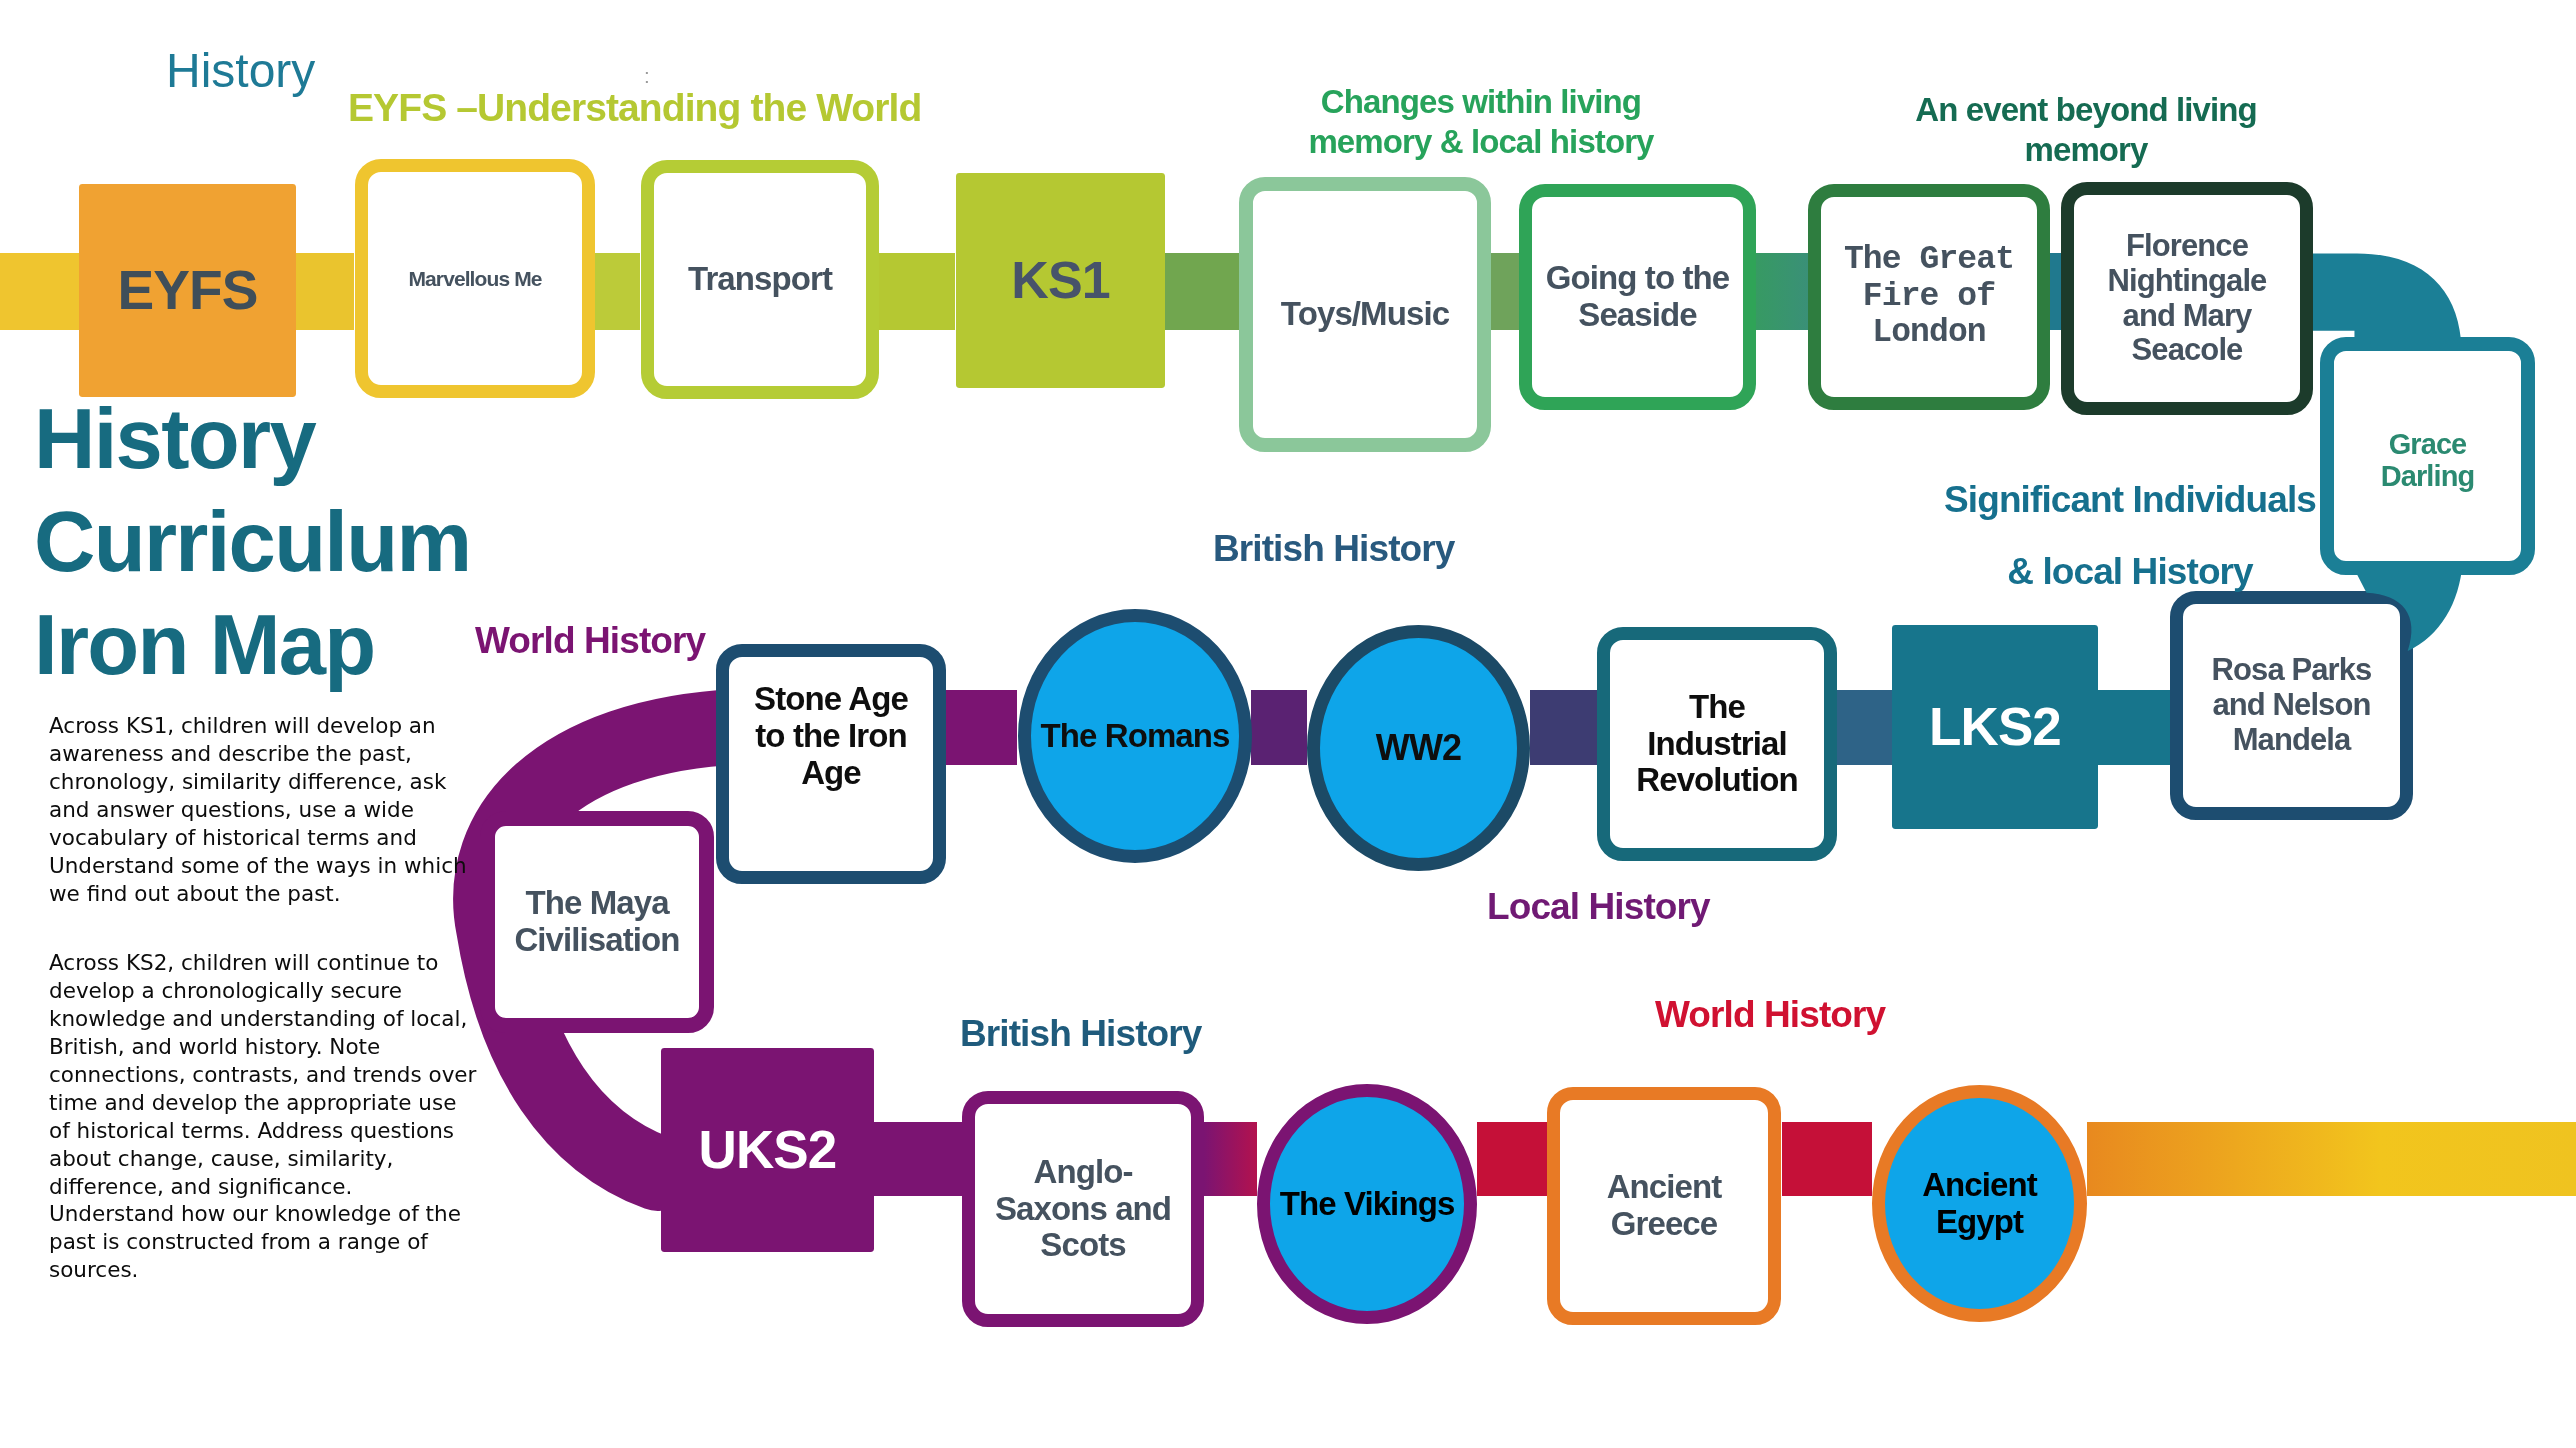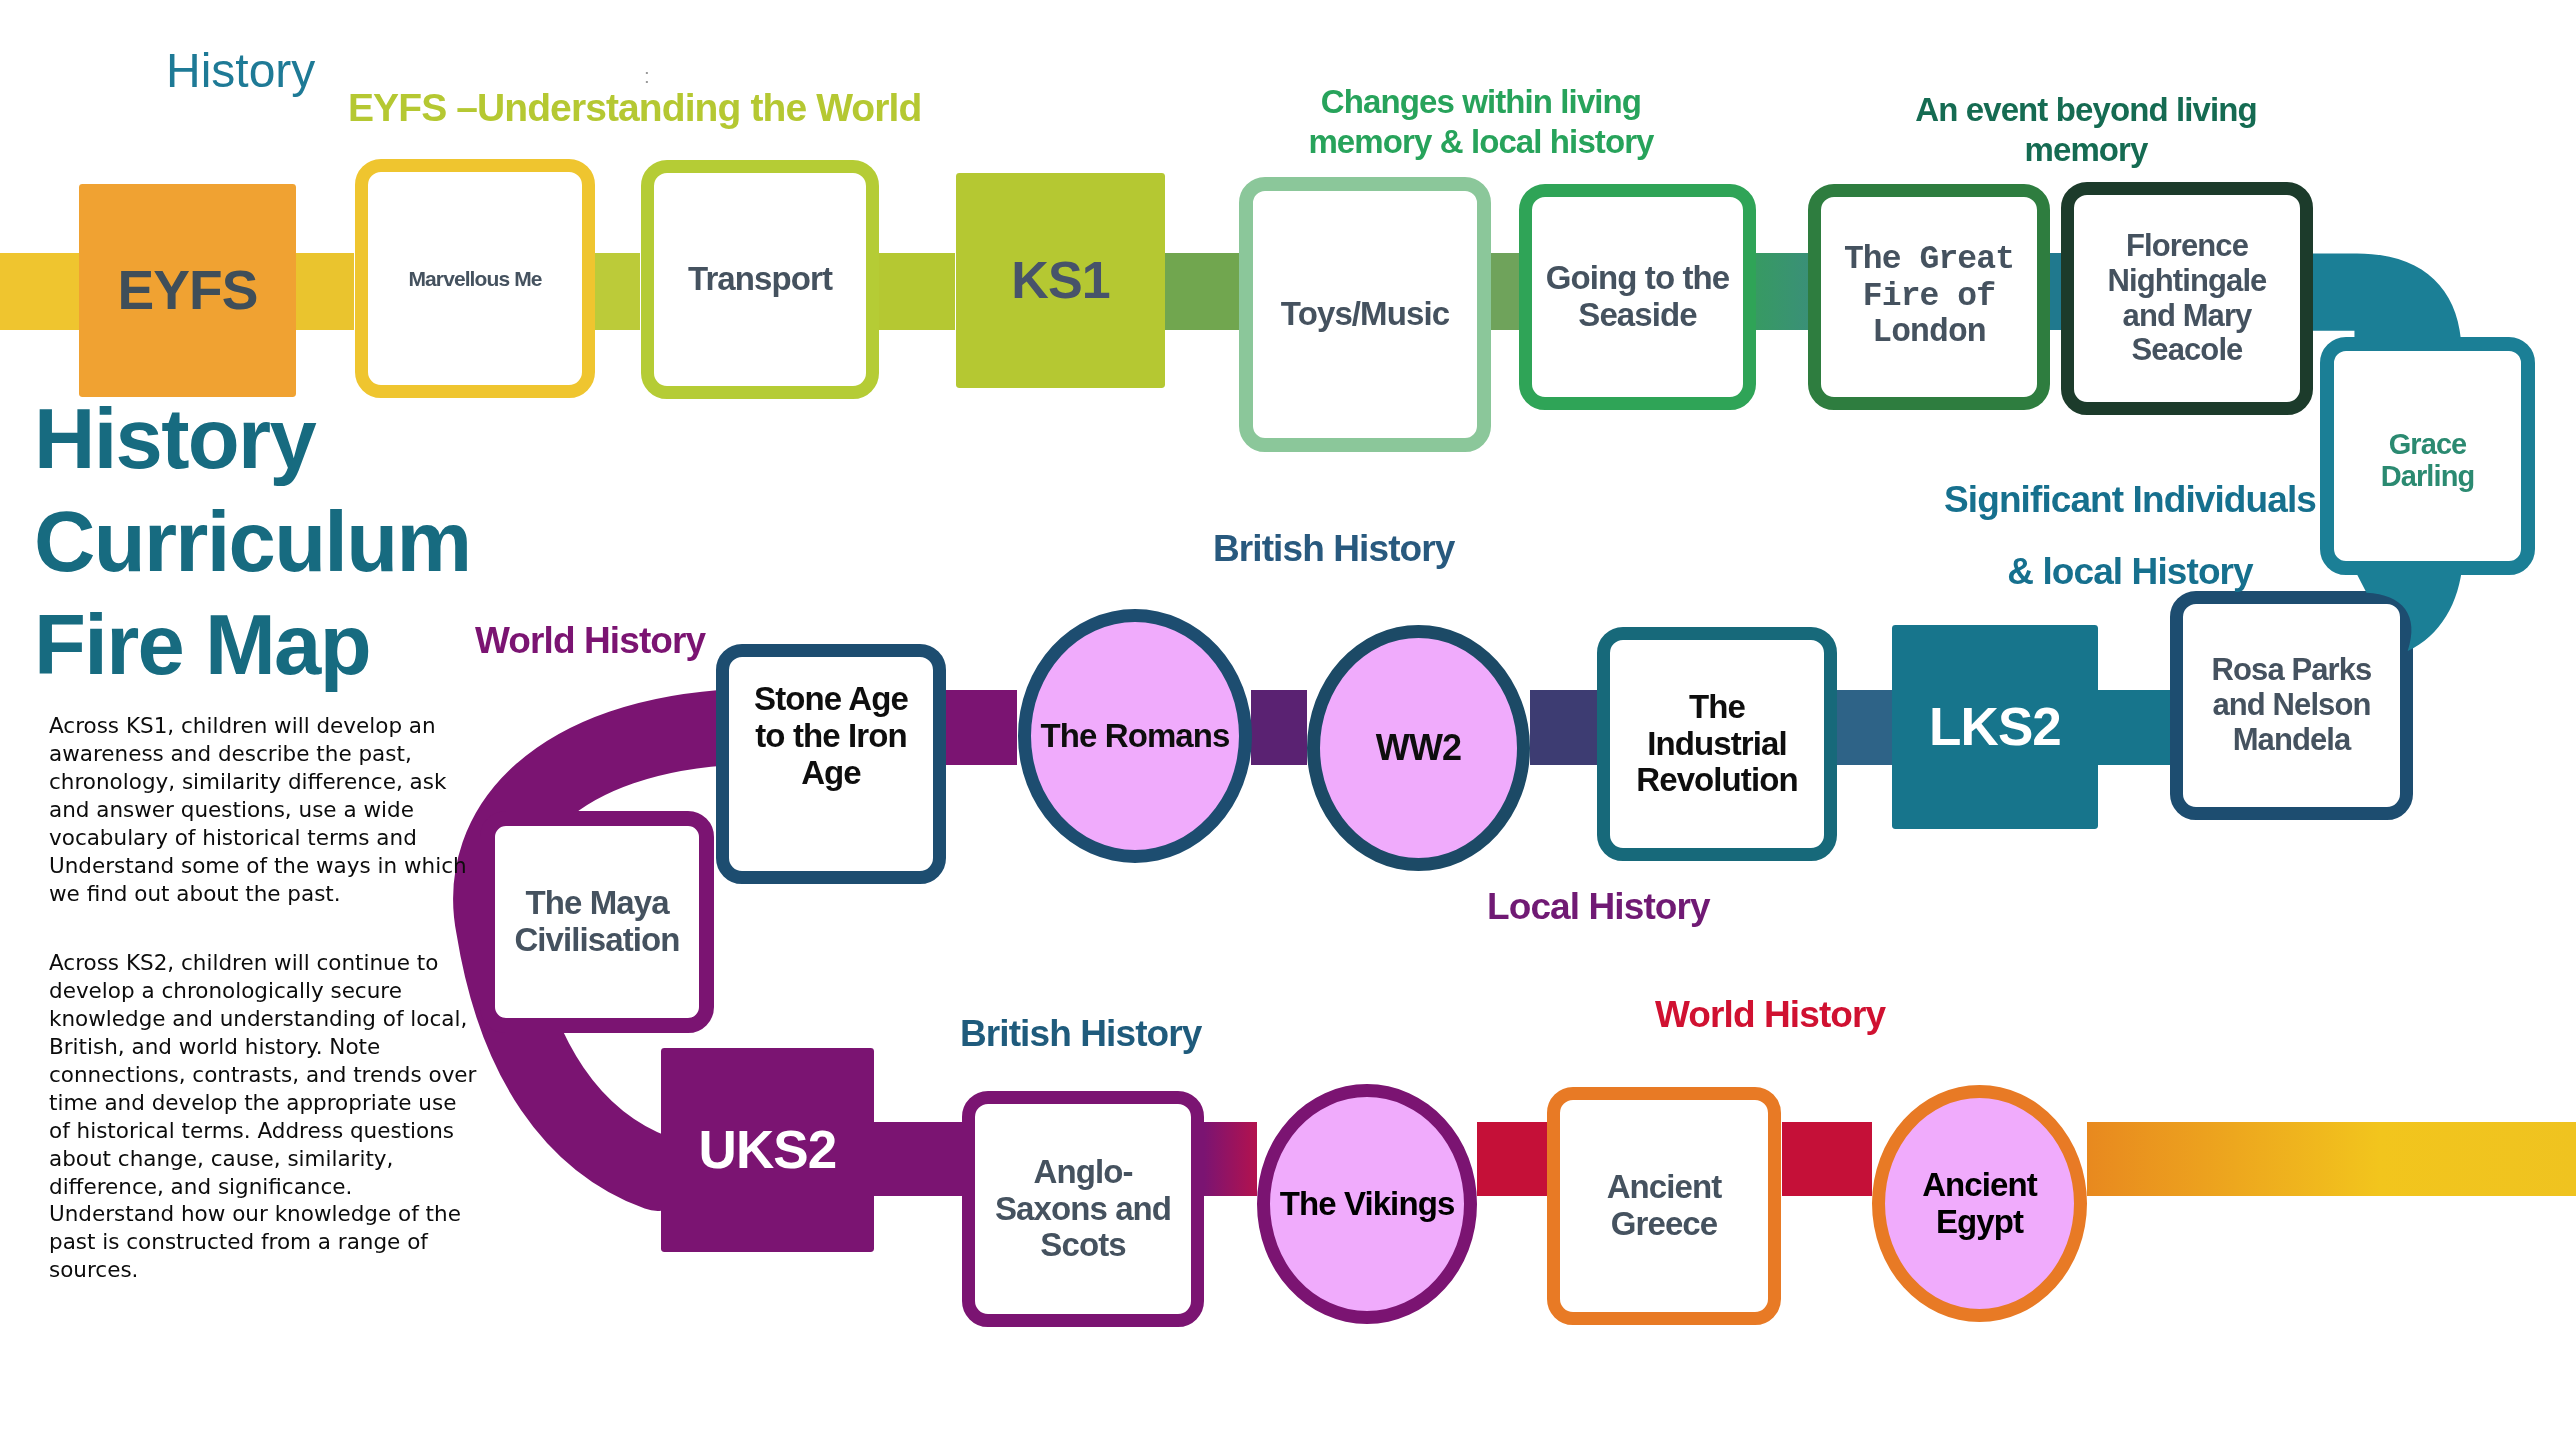--- a/index.html
+++ b/index.html
@@ -29,21 +29,21 @@
   #seg-greece-egypt{left:1782px;width:90px;background:#C51038;}
   #seg-egypt-edge{left:2087px;width:489px;background:linear-gradient(90deg,#E8891F,#F2C51D 60%,#EFC320);}
   
   #curves{position:absolute;left:0;top:0;z-index:2;}
   #tailsvg{position:absolute;left:0;top:0;z-index:4;}
   
   .node{position:absolute;z-index:3;display:flex;align-items:center;justify-content:center;
         text-align:center;font-weight:bold;letter-spacing:-0.9px;line-height:1.12;box-sizing:border-box;}
   .whitebox{background:#fff;border-radius:26px;color:#45525F;}
   .fillbox{border-radius:3.4px;}
-  .circle{background:#f0abfc;border-radius:50%;}
+  .circle{background:#0ea5e9;border-radius:50%;}
   #n-eyfs{left:79px;top:184px;width:217px;height:213px;background:#F0A232;color:#3F4E59;font-size:55px;}
   #n-marvellous{left:355px;top:159px;width:240px;height:239px;border:13px solid #EFC52F;font-size:21px;}
   #n-transport{left:641px;top:160px;width:238px;height:239px;border:13px solid #B5CC35;font-size:33px;}
   #n-ks1{left:956px;top:173px;width:209px;height:215px;background:#B5C832;color:#47536A;font-size:52px;}
   #n-toys{left:1239px;top:177px;width:252px;height:275px;border:14.6px solid #8BC79A;font-size:33px;}
   #n-seaside{left:1519px;top:184px;width:237px;height:226px;border:13.7px solid #2FA457;font-size:33px;}
   #n-fire{left:1808px;top:184px;width:242px;height:226px;border:13.7px solid #2E7D3F;font-size:33px;font-family:Liberation Mono, monospace;}
   #n-florence{left:2061px;top:182px;width:252px;height:233px;border:13.7px solid #1C3B2B;font-size:31px;}
   #n-grace{left:2320px;top:337px;width:215px;height:238px;border:14.6px solid #1B7F96;color:#2B8A71;
            font-size:29px;z-index:5;align-items:flex-start;padding-top:77px;}
@@ -197,21 +197,21 @@
   </div>
 
   <div class="txt" id="h-significant">
     <div>Significant Individuals</div>
     <div>&amp; local History</div>
   </div>
 
   <div class="txt" id="h-title">
     <div>History</div>
     <div>Curriculum</div>
-    <div>Fire Map</div>
+    <div>Iron Map</div>
   </div>
 
   <div class="para" id="para1">Across KS1, children will develop an awareness and describe the past, chronology, similarity difference, ask and answer questions, use a wide vocabulary of historical terms and Understand some of the ways in which we find out about the past.</div>
   <div class="para" id="para2">Across KS2, children will continue to develop a chronologically secure knowledge and understanding of local, British, and world history. Note connections, contrasts, and trends over time and develop the appropriate use of historical terms. Address questions about change, cause, similarity, difference, and significance. Understand how our knowledge of the past is constructed from a range of sources.</div>
 
   <div class="txt" id="h-world-mid">World History</div>
   <div class="txt" id="h-british-mid">British History</div>
   <div class="txt" id="h-local">Local History</div>
   <div class="txt" id="h-british-bot">British History</div>
   <div class="txt" id="h-world-bot">World History</div>

